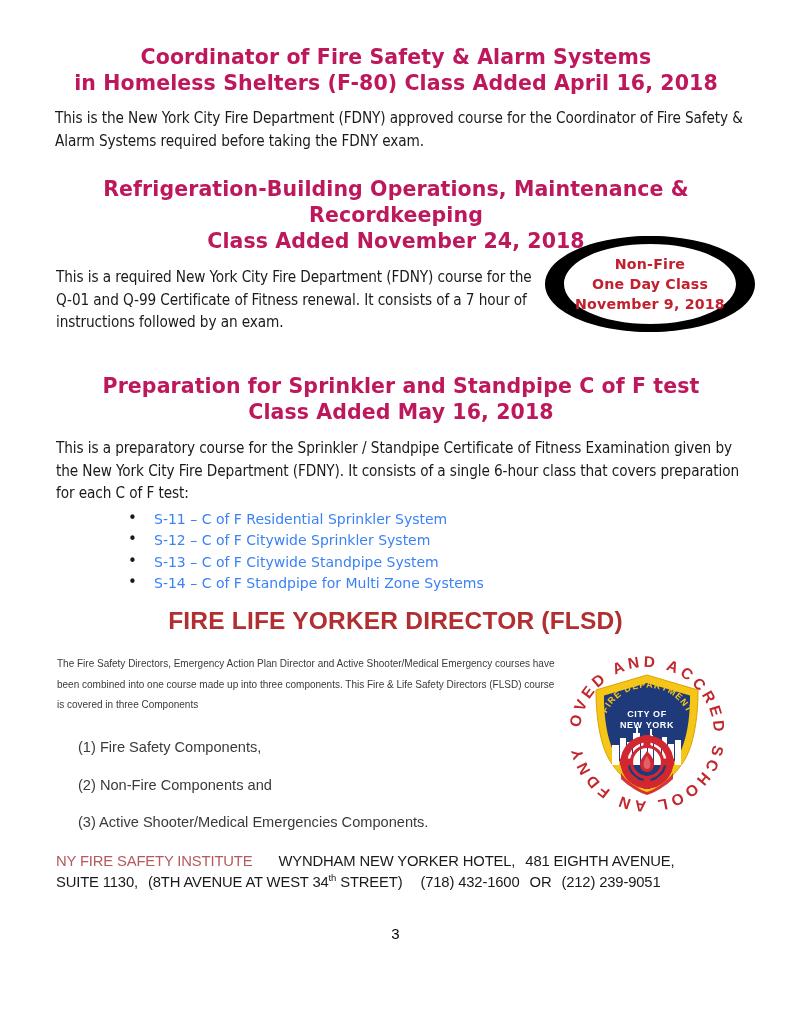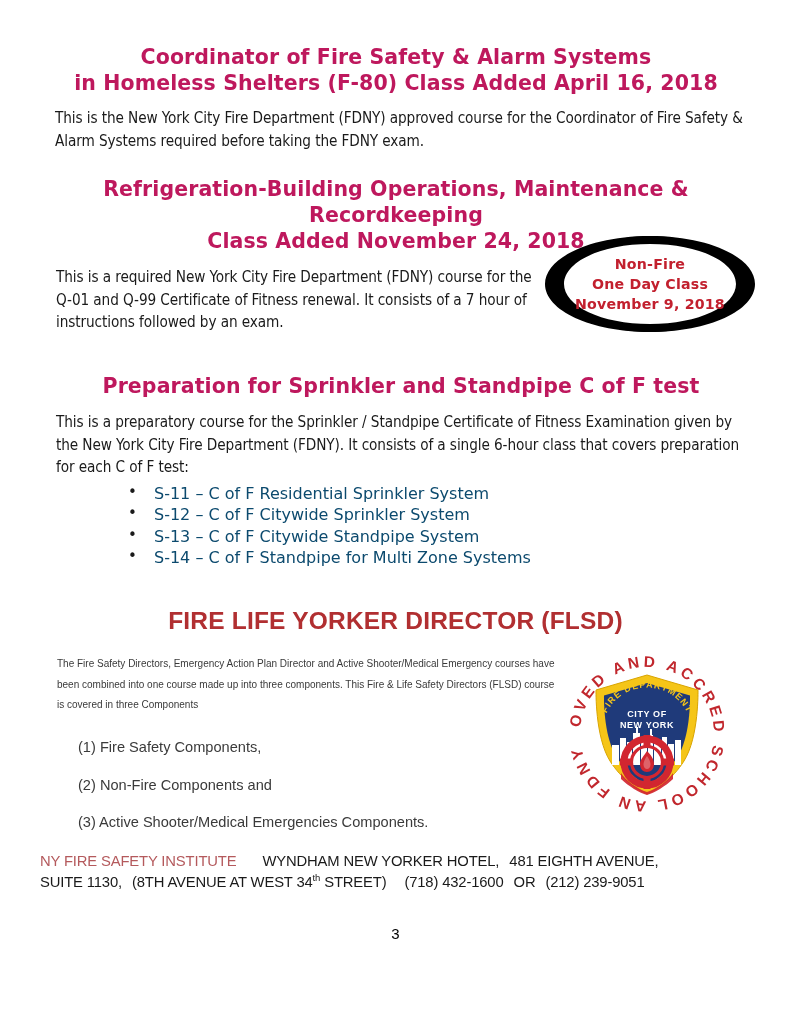--- a/index.html
+++ b/index.html
@@ -46,23 +46,23 @@
   .body-text p { margin: 0; }
 
   
   ul.course-bullets {
     margin: 4px 0 0 0;
     padding-left: 72px;
     list-style: none;
   }
   ul.course-bullets li {
     font-family: "DejaVu Sans", sans-serif;
-    font-size: 16px;
+    font-size: 14px;
     line-height: 21.5px;
-    color: #0c4a6e;
+    color: #3b82f6;
     position: relative;
     padding-left: 26px;
   }
   ul.course-bullets li:before {
     content: "\2022";
     position: absolute;
     left: 0;
     top: -1px;
     font-size: 15px;
     color: #1a1a1a;
@@ -129,21 +129,21 @@
     left: 558px;
     top: 645px;
     width: 178px;
     height: 178px;
   }
   .fdny-seal svg { display: block; }
 
   
   .footer {
     position: absolute;
-    left: 40px;
+    left: 56px;
     top: 851px;
     width: 690px;
     font-family: "Liberation Sans", sans-serif;
     font-size: 14.8px;
     line-height: 21px;
     color: #1a1a1a;
     letter-spacing: -0.15px;
   }
   .footer .org {
     color: #B4595C;
@@ -201,20 +201,21 @@
     <div class="oval-text">
       <span>Non-Fire</span>
       <span>One Day Class</span>
       <span>November 9, 2018</span>
     </div>
   </div>
 
   <div class="blk" style="left:56px; top:349px; width:690px;margin-top:24px;">
     <div class="course-heading">
       <span>Preparation for Sprinkler and Standpipe C of F test</span>
+      <span class="line2">Class Added May 16, 2018</span>
     </div>
     <div class="body-text" style="margin-top:12px; width:688px;">
       <p>This is a preparatory course for the Sprinkler / Standpipe Certificate of Fitness Examination given by the New York City Fire Department (FDNY). It consists of a single 6-hour class that covers preparation for each C of F test:</p>
     </div>
     <ul class="course-bullets">
       <li>S-11 – C of F Residential Sprinkler System</li>
       <li>S-12 – C of F Citywide Sprinkler System</li>
       <li>S-13 – C of F Citywide Standpipe System</li>
       <li>S-14 – C of F Standpipe for Multi Zone Systems</li>
     </ul>

